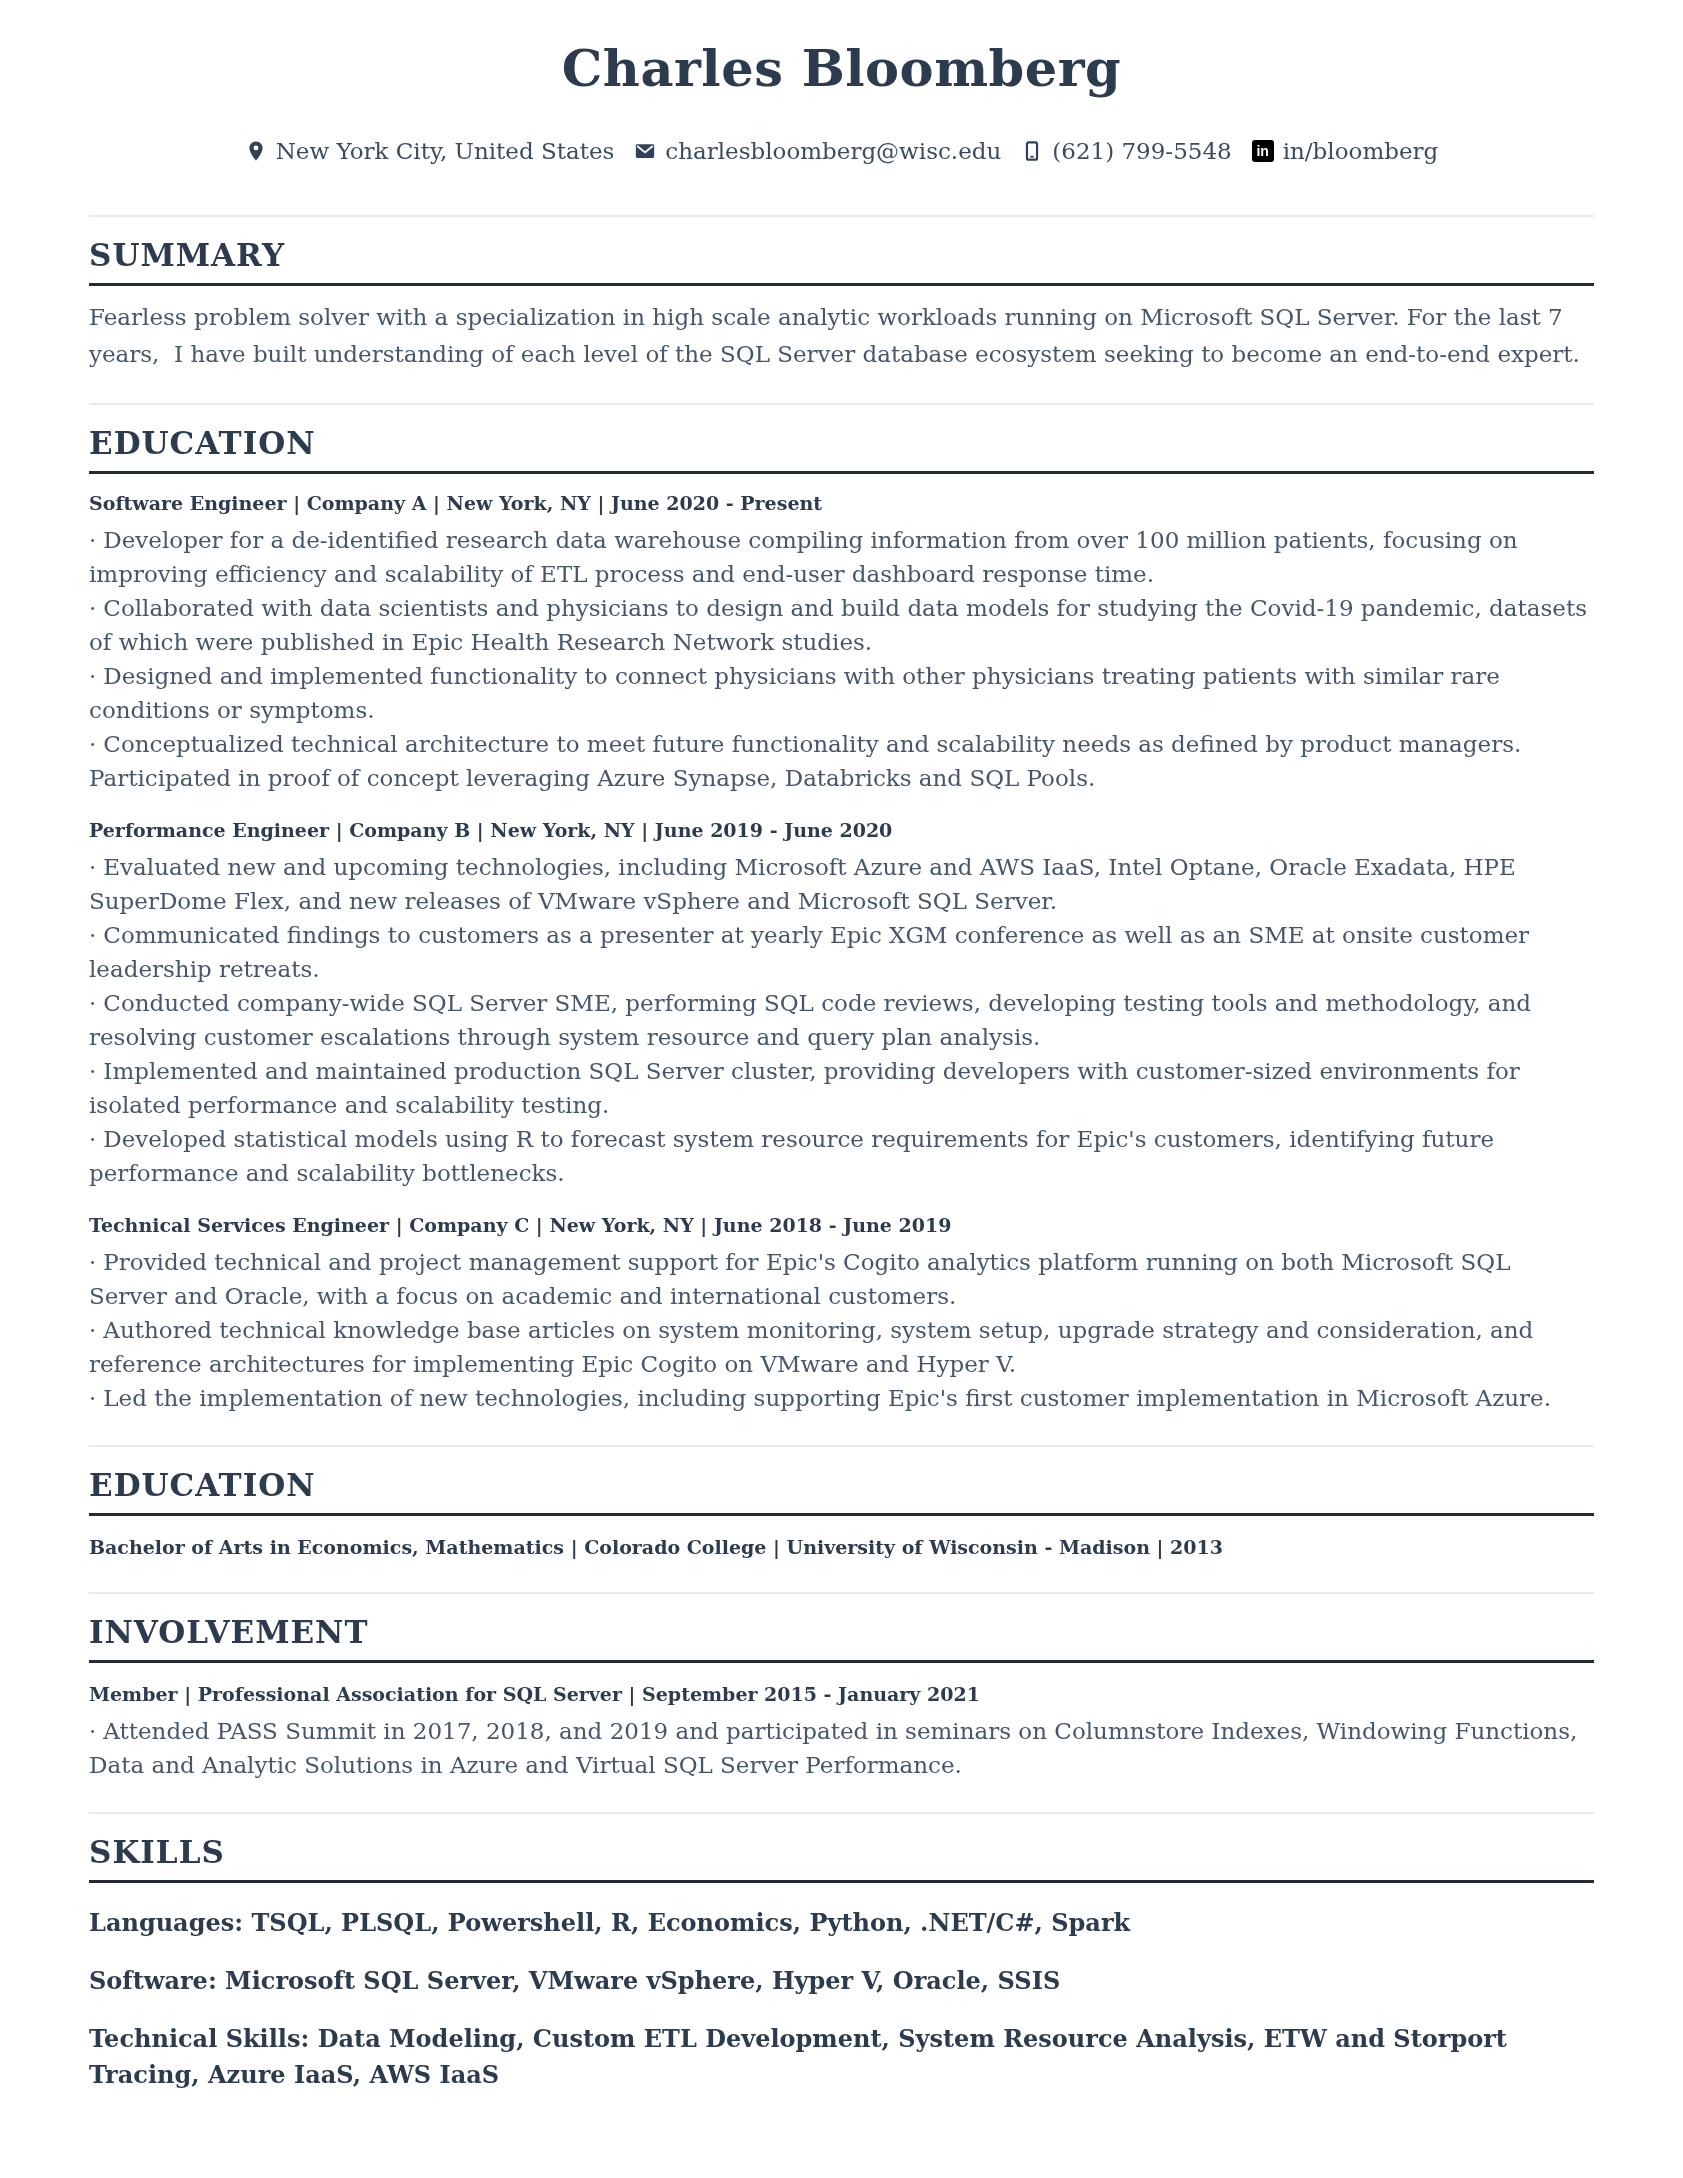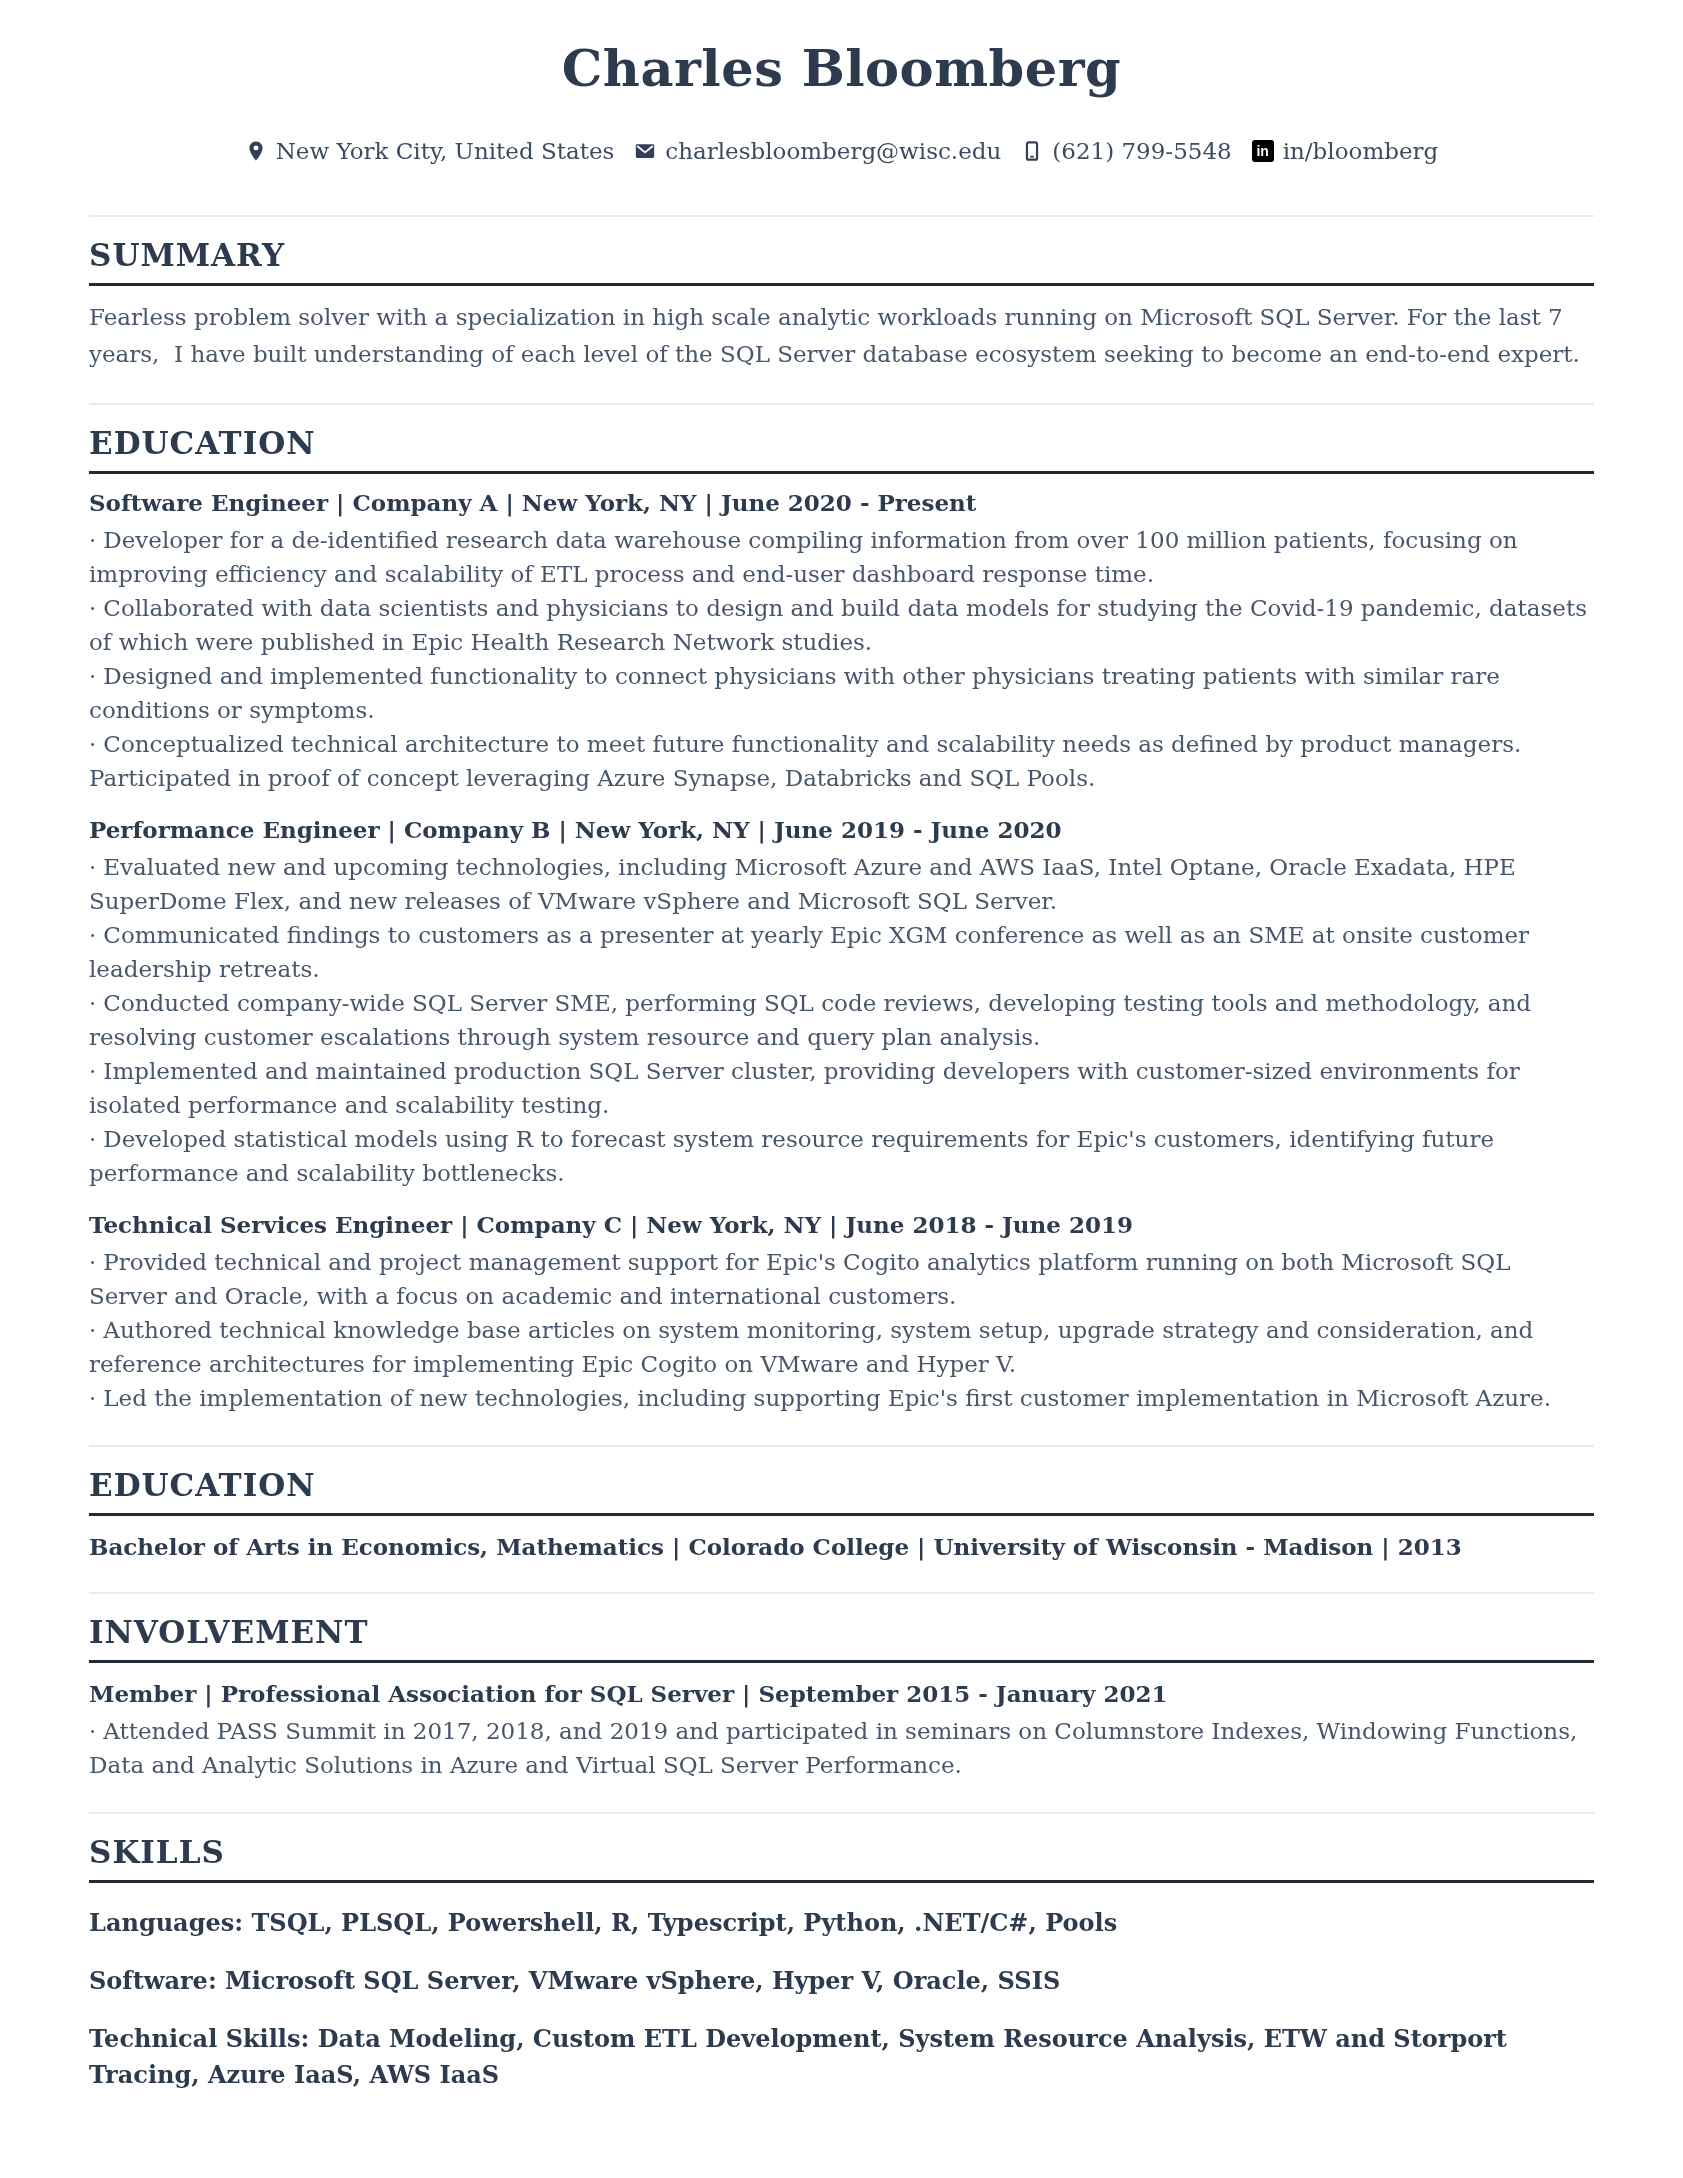--- a/index.html
+++ b/index.html
@@ -57,21 +57,21 @@
   .summary-text {
     margin:13px 0 0 0;
     font-size:23px;
     line-height:37px;
     color:#47566b;
     white-space:pre-wrap;
   }
   .job { margin-top:20px; }
   .job-title, .degree, .role {
     margin:0 0 5px 0;
-    font-size:23px;
+    font-size:19px;
     line-height:30px;
     font-weight:700;
     color:#2d3b4e;
   }
   .degree { margin:16px 0 8px 0; }
   .bullet {
     margin:0;
     font-size:23px;
     line-height:34px;
     color:#47566b;
@@ -172,19 +172,19 @@
     <div class="invl-body">
       <h3 class="role">Member | Professional Association for SQL Server | September 2015 - January 2021</h3>
       <p class="bullet"><span class="dot">·</span><span>Attended PASS Summit in 2017, 2018, and 2019 and participated in seminars on Columnstore Indexes, Windowing Functions, Data and Analytic Solutions in Azure and Virtual SQL Server Performance.</span></p>
     </div>
   </section>
 
   <section class="sec">
     <div class="divider"></div>
     <h2 class="sec-title">SKILLS</h2>
     <div class="rule"></div>
-    <p class="skill-line">Languages: TSQL, PLSQL, Powershell, R, Typescript, Python, .NET/C#, Pools</p>
+    <p class="skill-line">Languages: TSQL, PLSQL, Powershell, R, Economics, Python, .NET/C#, Spark</p>
     <p class="skill-line">Software: Microsoft SQL Server, VMware vSphere, Hyper V, Oracle, SSIS</p>
     <p class="skill-line">Technical Skills: Data Modeling, Custom ETL Development, System Resource Analysis, ETW and Storport Tracing, Azure IaaS, AWS IaaS</p>
   </section>
 
 </div>
 
 
 </body></html>

